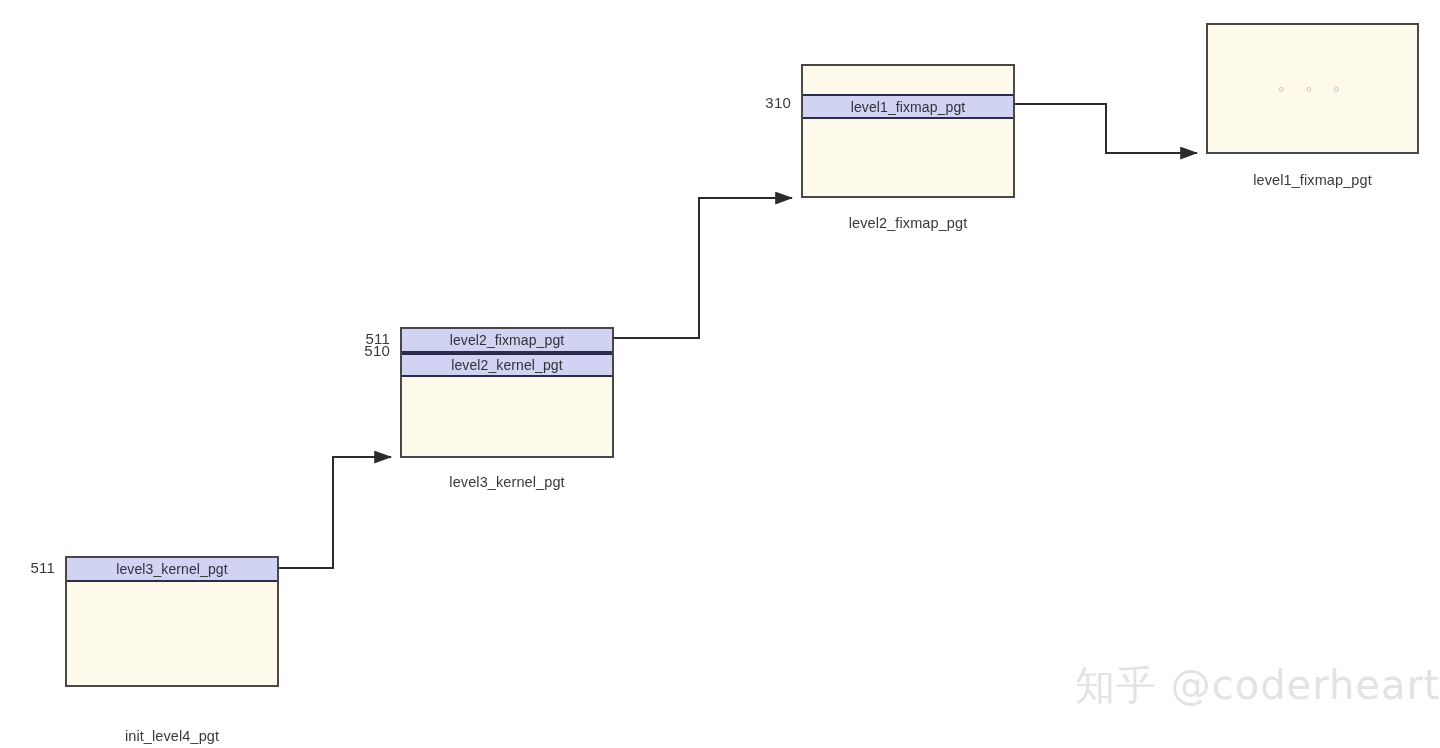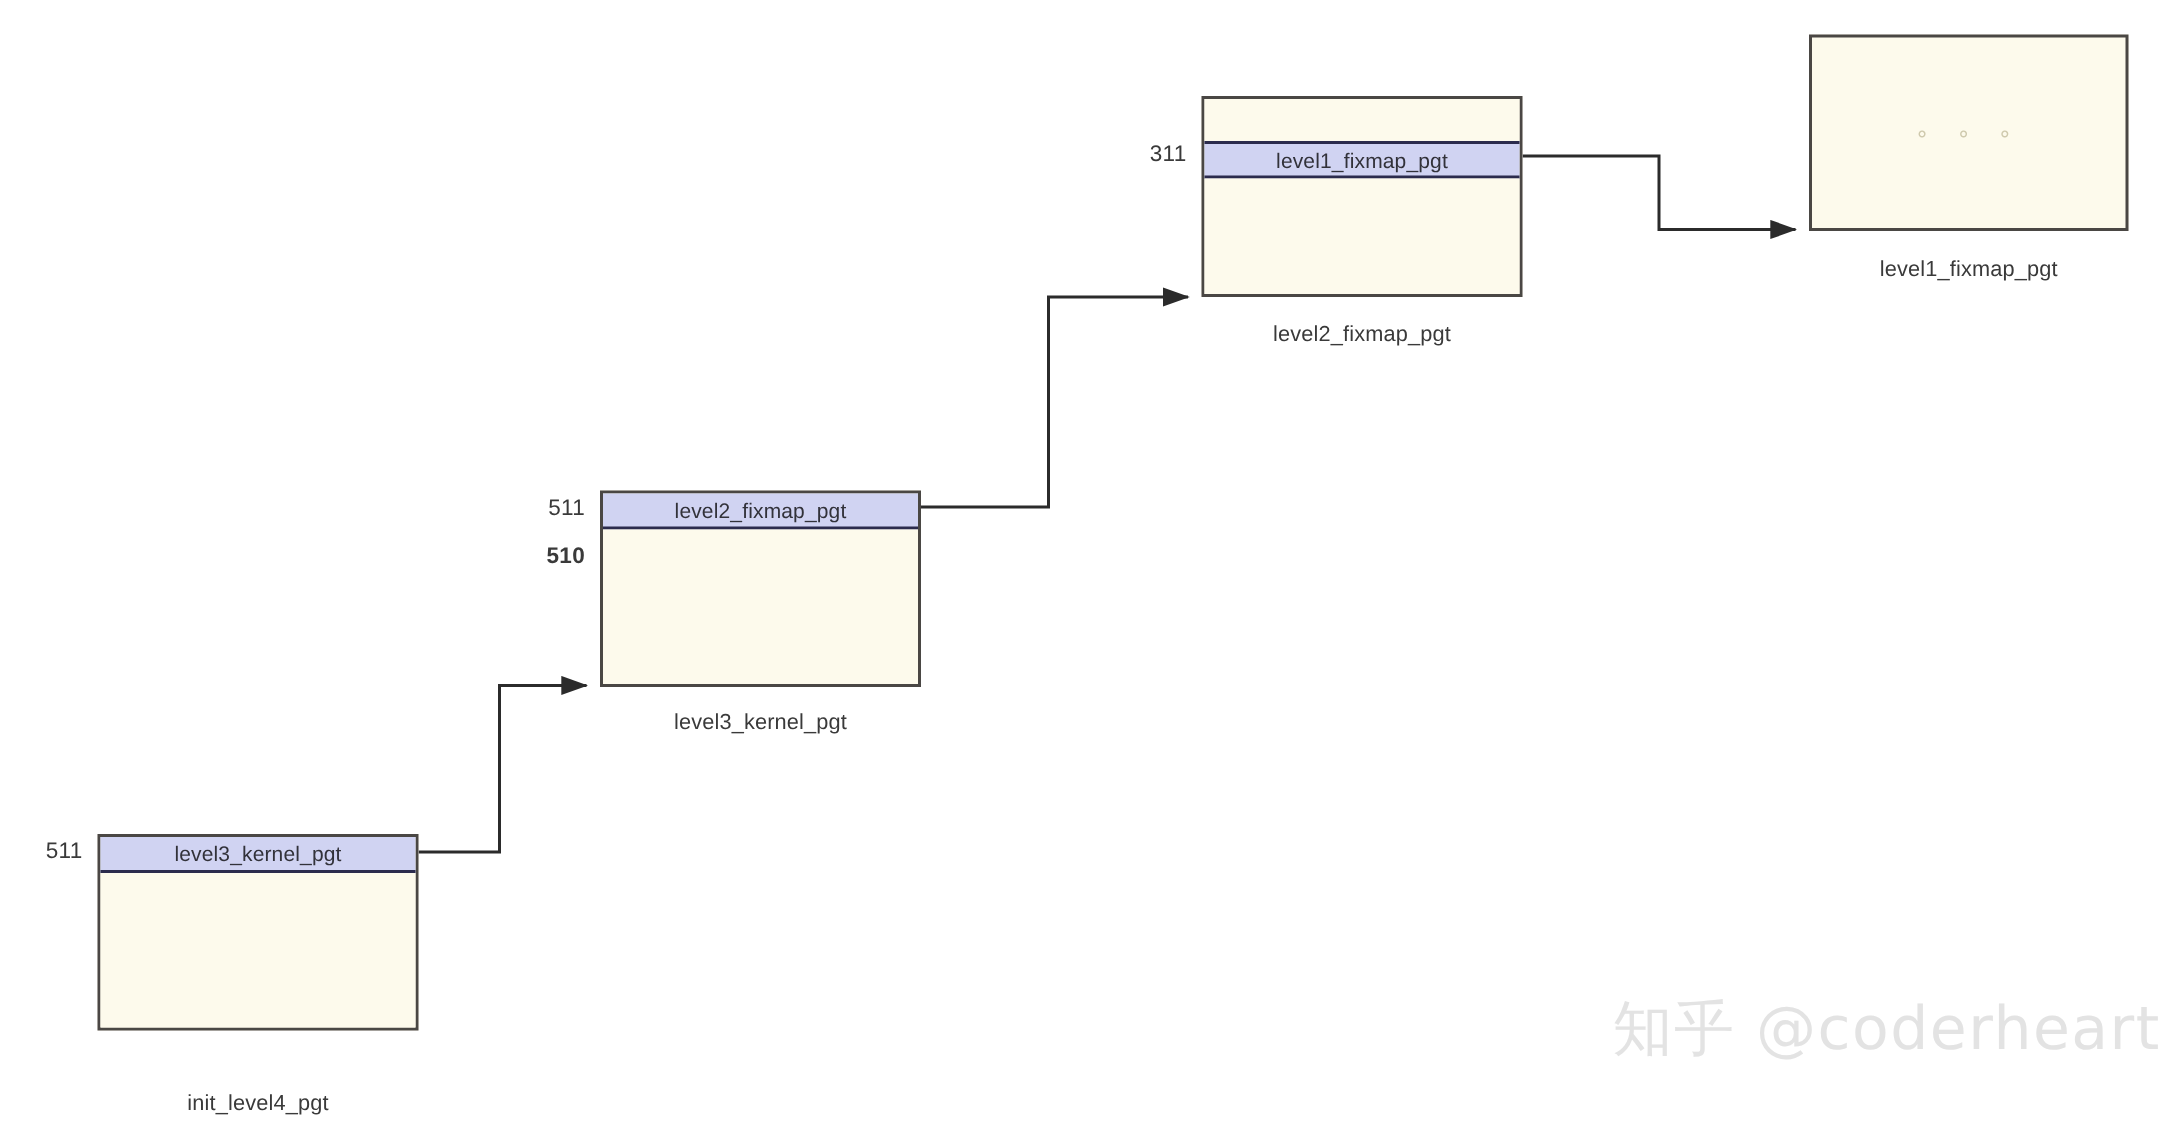--- a/index.html
+++ b/index.html
@@ -115,32 +115,33 @@
 
 <div class="pgt-table" style="left:65px; top:556px; width:214px; height:131px;">
   <div class="row-entry first-row" style="height:24px;">level3_kernel_pgt</div>
   <div class="row-filler"></div>
 </div>
 <div class="index-label" style="left:10px; top:559px; width:45px;">511</div>
 <div class="caption" style="left:65px; top:728px; width:214px;">init_level4_pgt</div>
 
 <div class="pgt-table" style="left:400px; top:327px; width:214px; height:131px;">
   <div class="row-entry first-row" style="height:24px;">level2_fixmap_pgt</div>
+  <div class="row-entry" style="height:24px;">level2_kernel_pgt</div>
   <div class="row-filler"></div>
 </div>
 <div class="index-label" style="left:345px; top:330px; width:45px;">511</div>
-<div class="index-label" style="left:345px; top:362px; width:45px;font-weight:bold;">510</div>
+<div class="index-label" style="left:345px; top:342px; width:45px;">510</div>
 <div class="caption" style="left:400px; top:474px; width:214px;">level3_kernel_pgt</div>
 
 <div class="pgt-table" style="left:801px; top:64px; width:214px; height:134px;">
   <div class="row-cream" style="height:28px;"></div>
   <div class="row-entry" style="height:25px;">level1_fixmap_pgt</div>
   <div class="row-filler"></div>
 </div>
-<div class="index-label" style="left:746px; top:94px; width:45px;">311</div>
+<div class="index-label" style="left:746px; top:94px; width:45px;">310</div>
 <div class="caption" style="left:801px; top:215px; width:214px;">level2_fixmap_pgt</div>
 
 <div class="pgt-table" style="left:1206px; top:23px; width:213px; height:131px; align-items:center; justify-content:center;">
   <div class="ellipsis-dots" style="left:0; top:0; width:100%; height:100%; display:flex; align-items:center; justify-content:center; position:relative;">∘ ∘ ∘</div>
 </div>
 <div class="caption" style="left:1206px; top:172px; width:213px;">level1_fixmap_pgt</div>
 
 <div id="watermark">知乎 @coderheart</div>
 
 </body></html>

